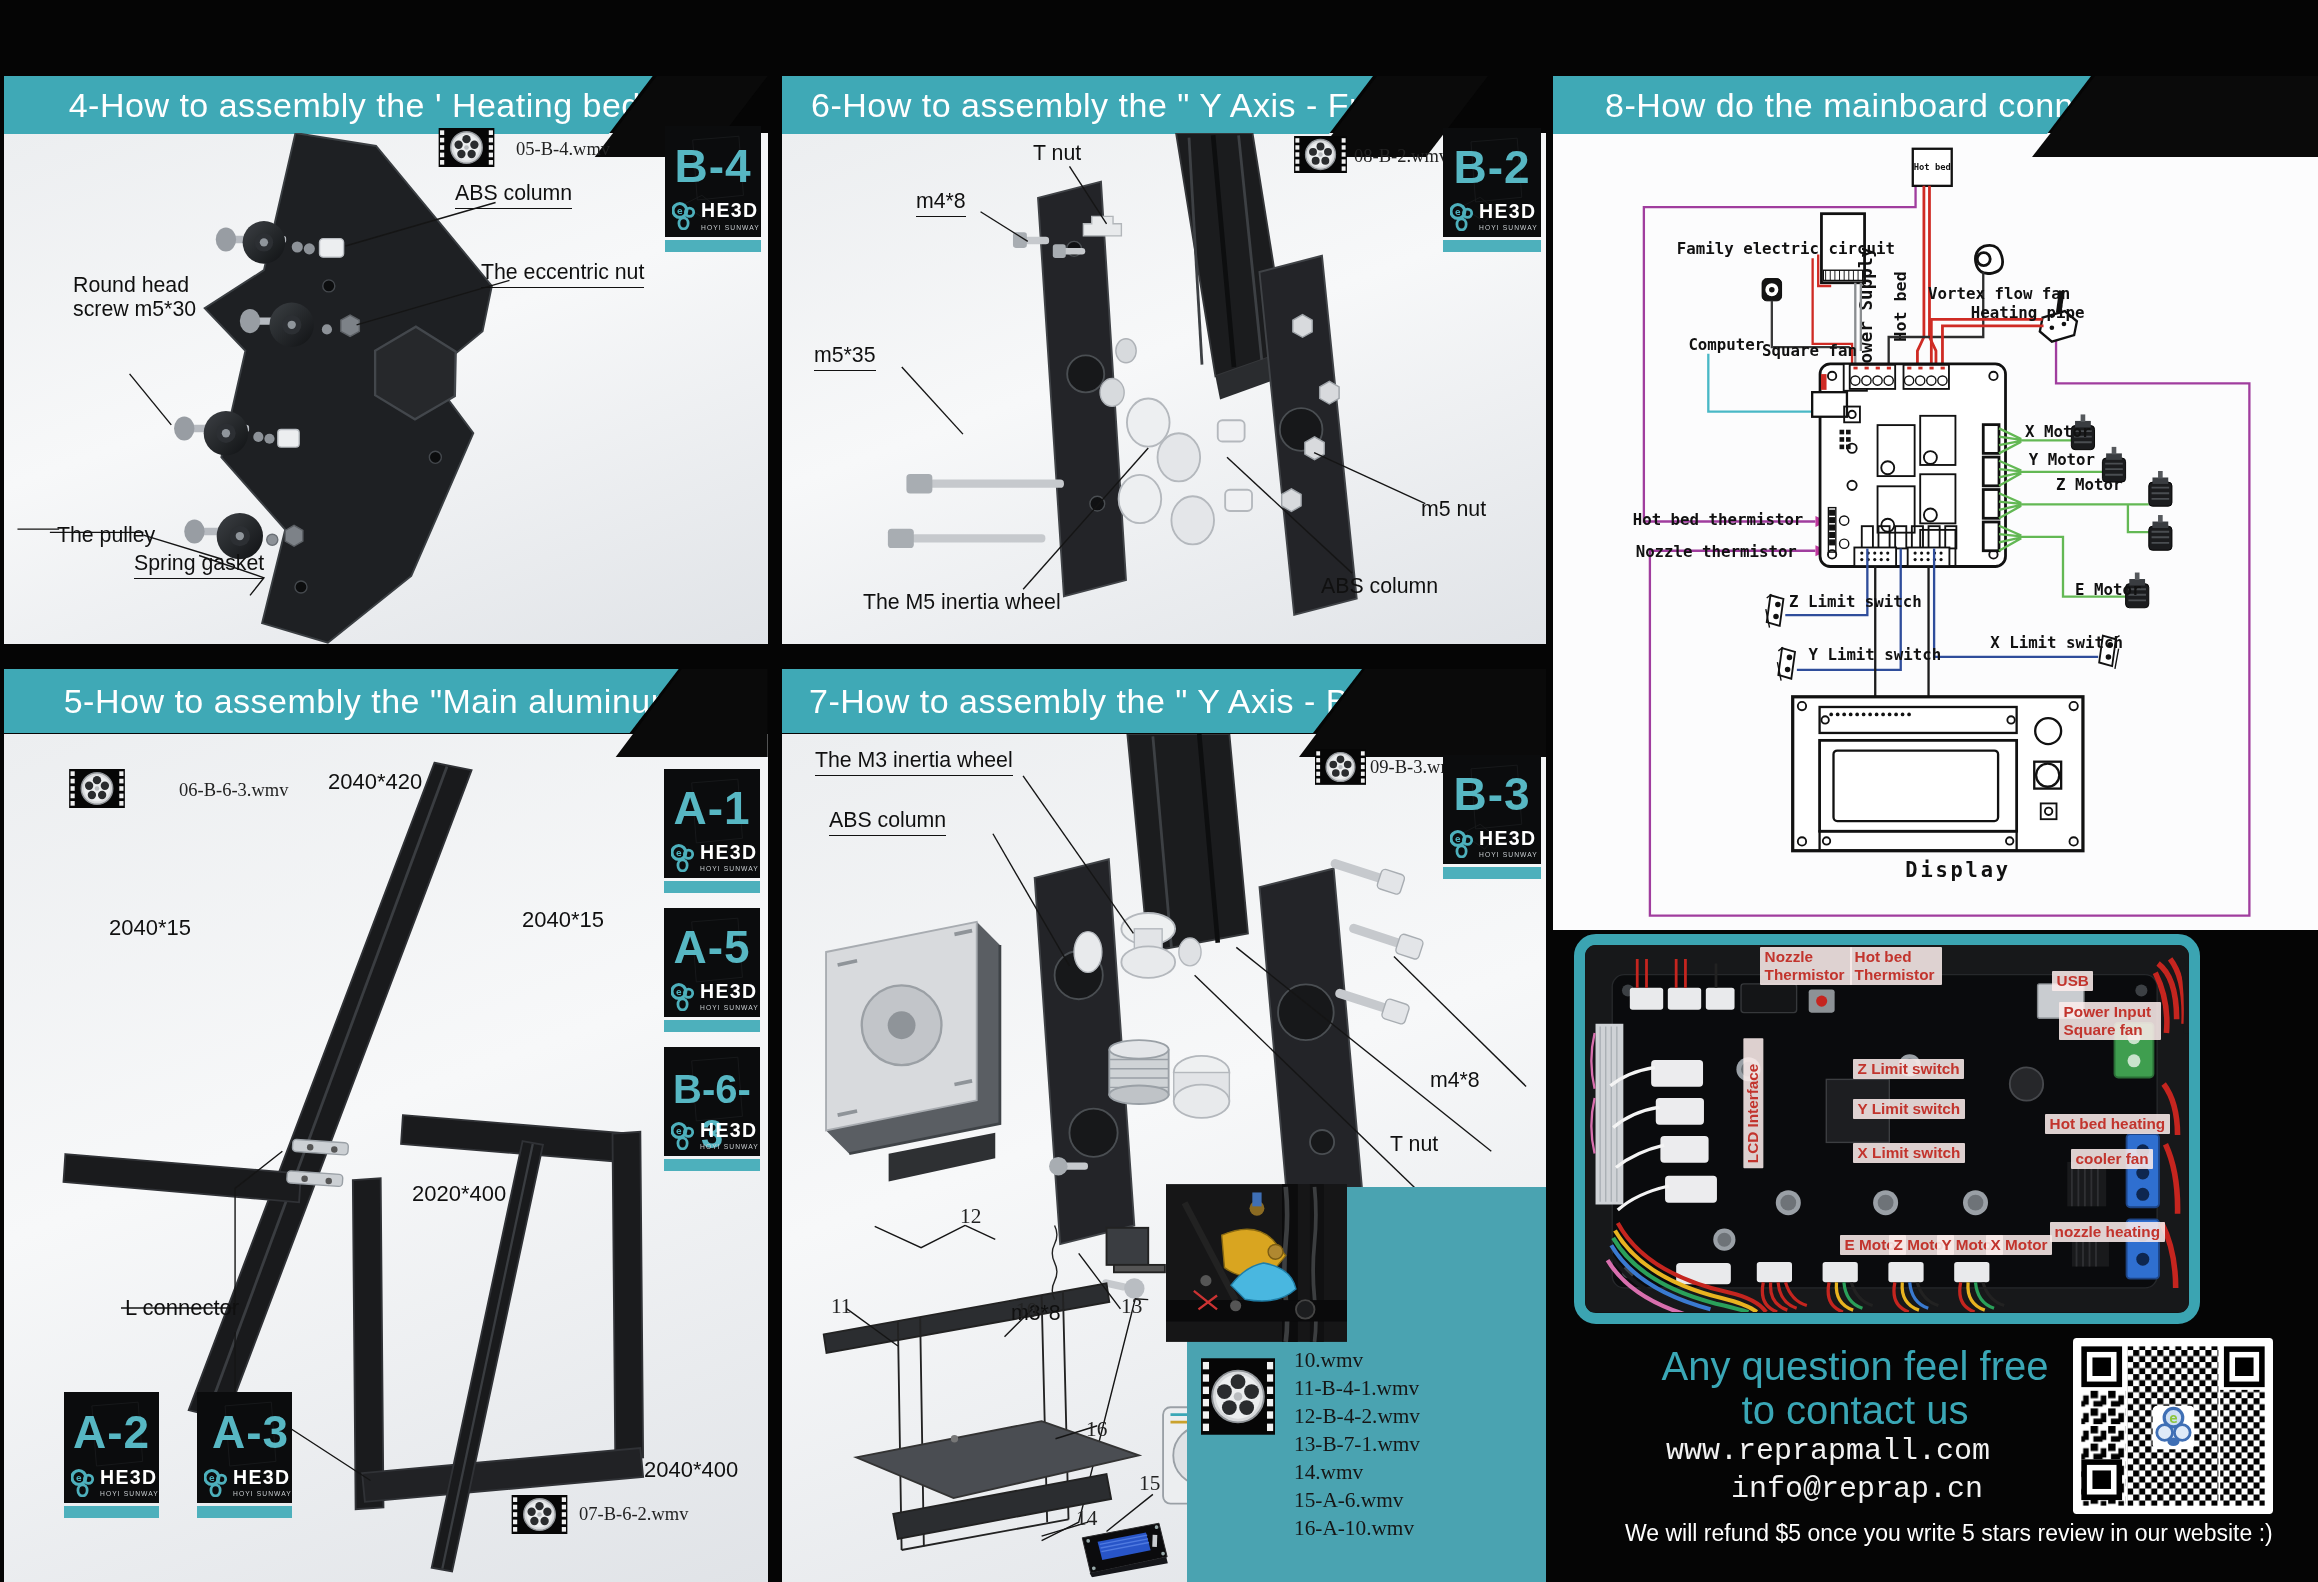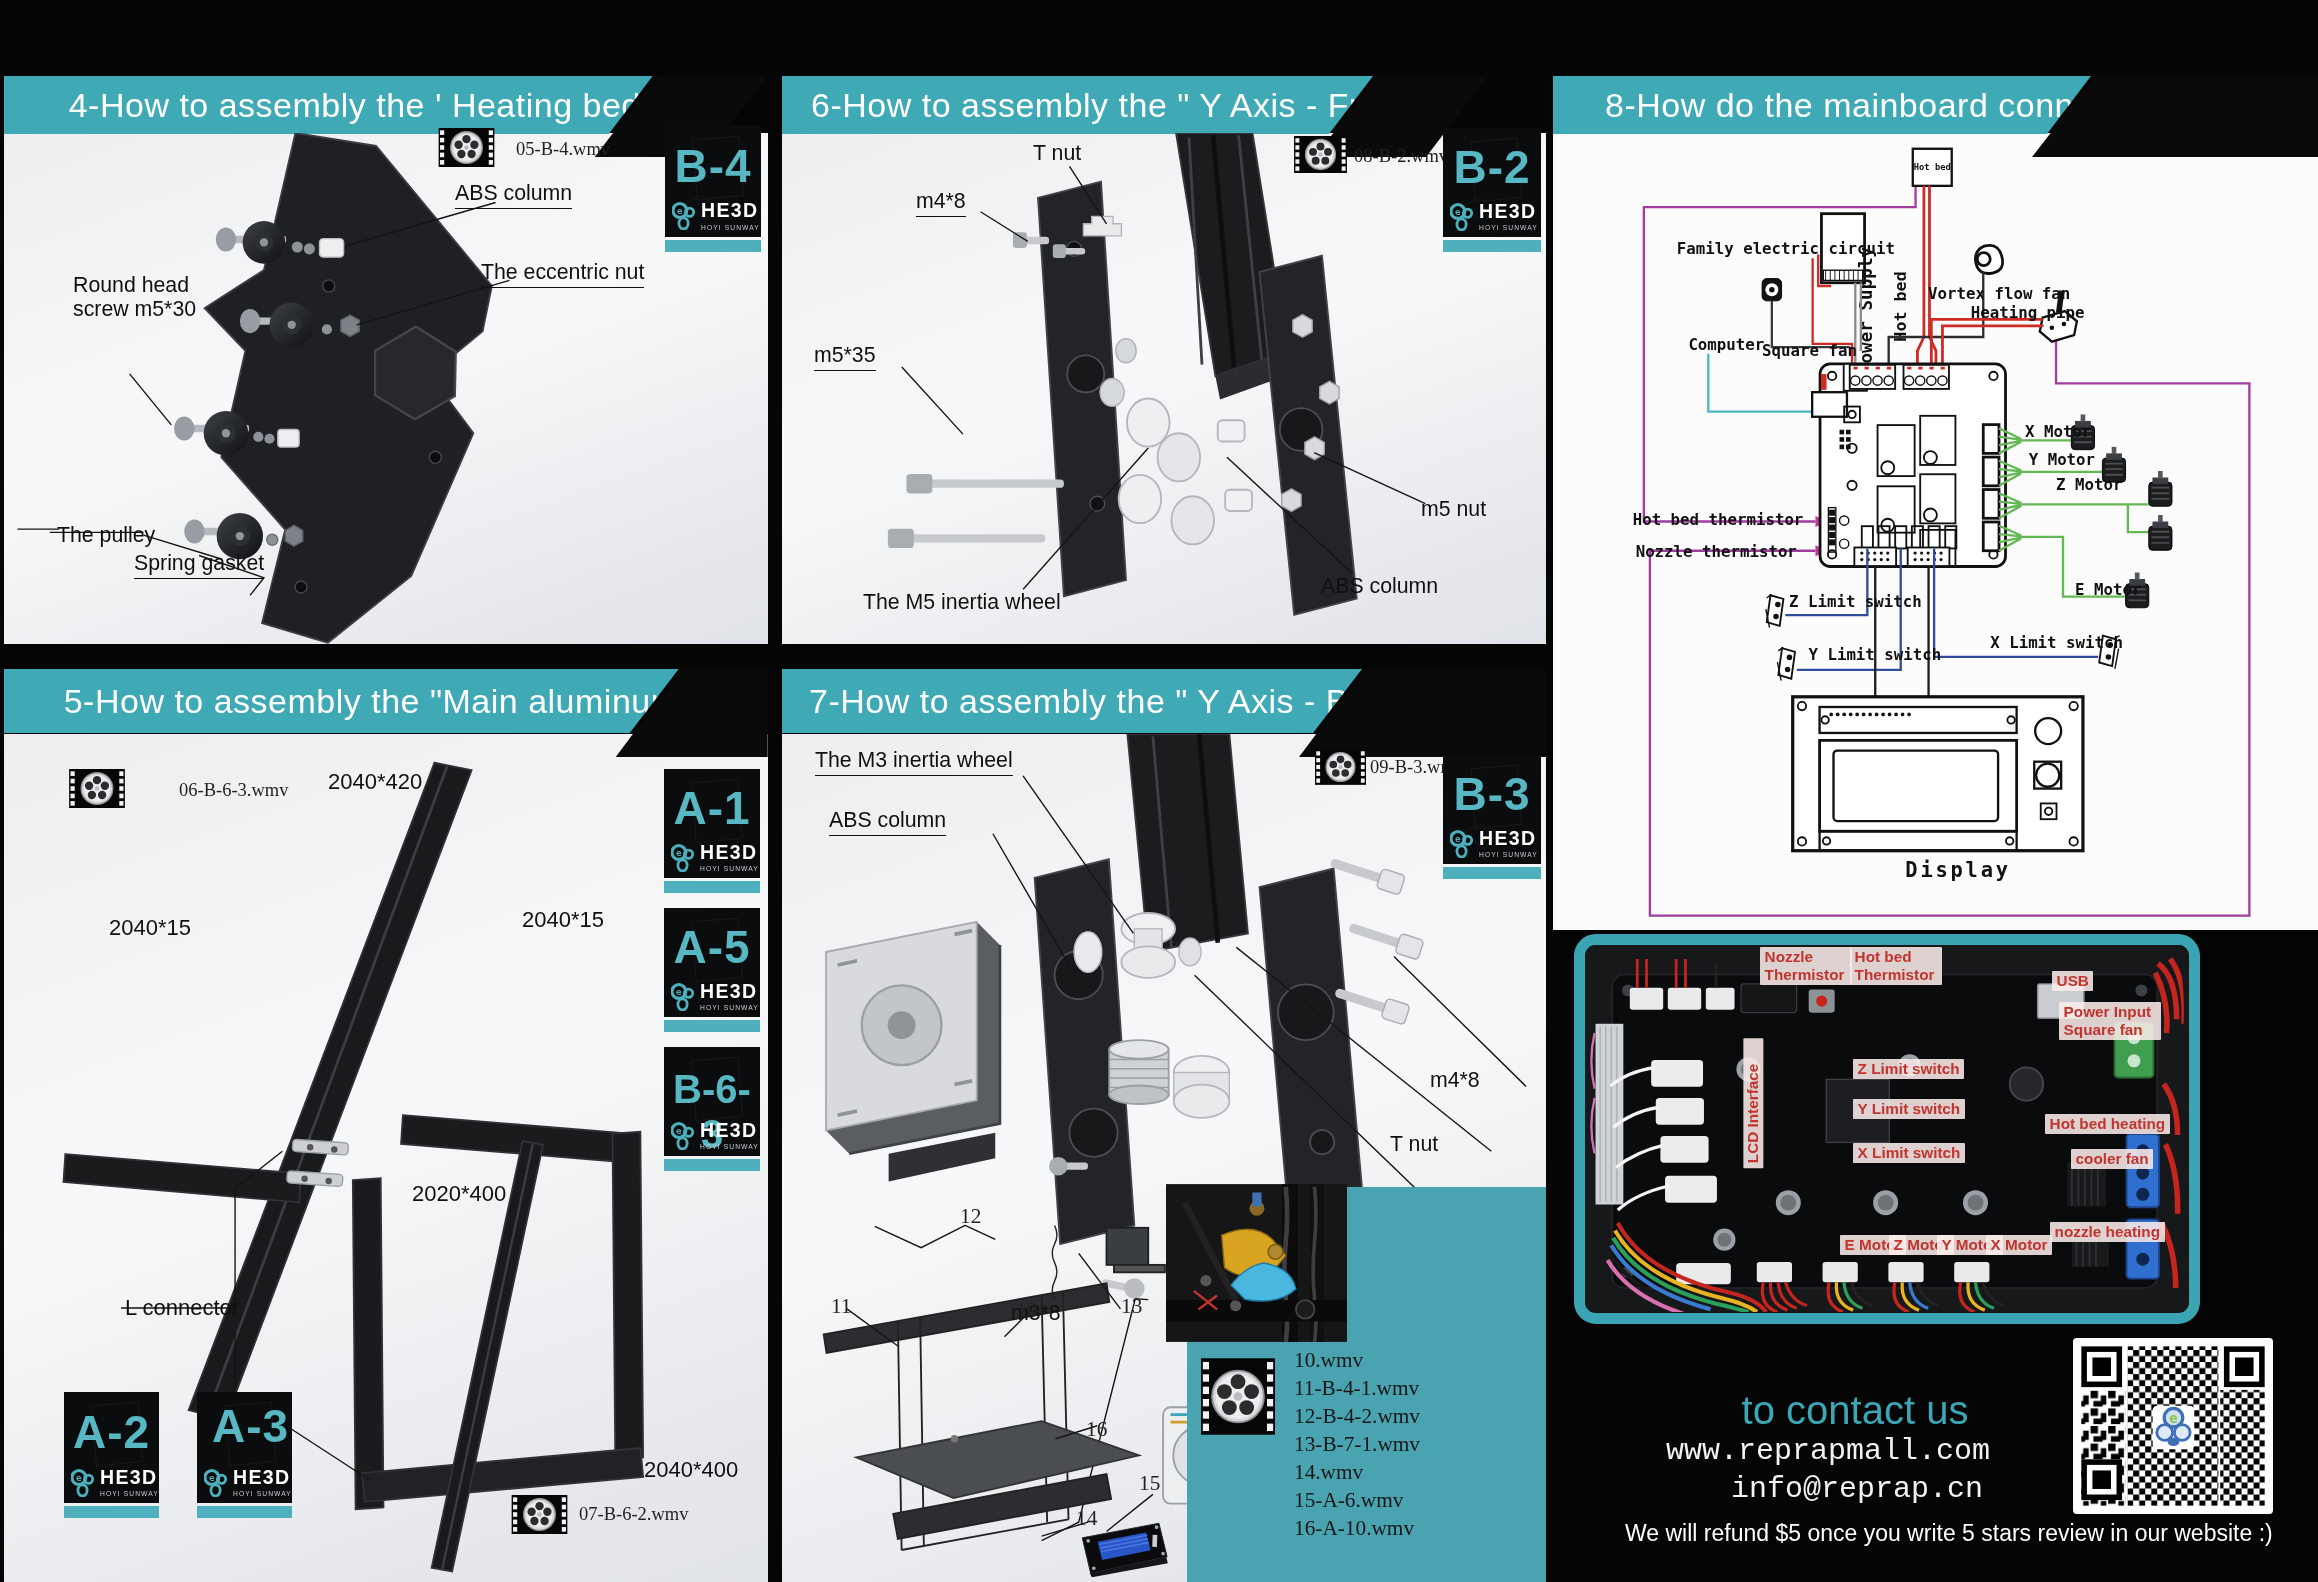--- a/index.html
+++ b/index.html
@@ -831,20 +831,21 @@
   <div class="chip" style="left:1853px;top:1099px;">Y Limit switch</div>
   <div class="chip" style="left:1853px;top:1143px;">X Limit switch</div>
   <div class="chip" style="left:2045px;top:1114px;">Hot bed heating</div>
   <div class="chip" style="left:2071px;top:1149px;">cooler fan</div>
   <div class="chip" style="left:2050px;top:1222px;">nozzle heating</div>
   <div class="chip" style="left:1840px;top:1235px;">E Motor</div>
   <div class="chip" style="left:1889px;top:1235px;">Z Motor</div>
   <div class="chip" style="left:1937px;top:1235px;">Y Motor</div>
   <div class="chip" style="left:1986px;top:1235px;">X Motor</div>
 
+  <div class="contact-teal" style="left:1651px;top:1344px;width:408px;">Any question feel free</div>
   <div class="contact-teal" style="left:1651px;top:1388px;width:408px;">to contact us</div>
   <div class="contact-mono" style="left:1666px;top:1434px;">www.reprapmall.com</div>
   <div class="contact-mono" style="left:1731px;top:1472px;">info@reprap.cn</div>
   <div class="contact-small" style="left:1625px;top:1520px;">We will refund $5 once you write 5 stars review in our website :)</div>
 
   <svg class="abs" style="left:2073px;top:1338px;" width="200" height="176" viewBox="0 0 432 380">
     <rect width="432" height="380" fill="#fff" rx="8"></rect>
     <defs>
       <pattern id="qrp" width="26" height="26" patternUnits="userSpaceOnUse">
         <rect width="13" height="13" fill="#000"></rect>
@@ -1164,21 +1165,21 @@
           </div>
       </div>
     </div>
     <div class="bstrip" style="top:114px;height:12px;"></div>
   </div>
   <div class="badge" style="left:197px;top:1392px;width:95px;height:126px;">
     <div class="bmain" style="height:111px;">
       <svg class="sketch" width="95" height="111" viewBox="0 0 204 240">
           <path d="M60,30 L160,22 L170,150 L70,160 Z" fill="none" stroke="#3a3d40" stroke-width="2"></path>
         </svg>
-      <div class="bcode" style="top:7px;padding-left:12px;">A-3</div>
+      <div class="bcode" style="top:13px;padding-left:12px;">A-3</div>
       <div class="blogo" style="bottom:5.6px;">
         <svg width="24" height="29" viewBox="0 0 52 62">
             <circle cx="17" cy="20" r="15" fill="none" stroke="#4db0bc" stroke-width="7"></circle>
             <circle cx="38" cy="24" r="9" fill="none" stroke="#4db0bc" stroke-width="6"></circle>
             <ellipse cx="25" cy="48" rx="10" ry="12" fill="none" stroke="#4db0bc" stroke-width="6"></ellipse>
             <text x="17" y="28" text-anchor="middle" font-size="20" font-weight="bold" fill="#4db0bc" font-family="Liberation Serif,serif">e</text>
           </svg>
         <div class="btexts">
             <div class="bname">HE3D</div>
             <div class="bcompany">HOYI SUNWAY LIMITED</div>

